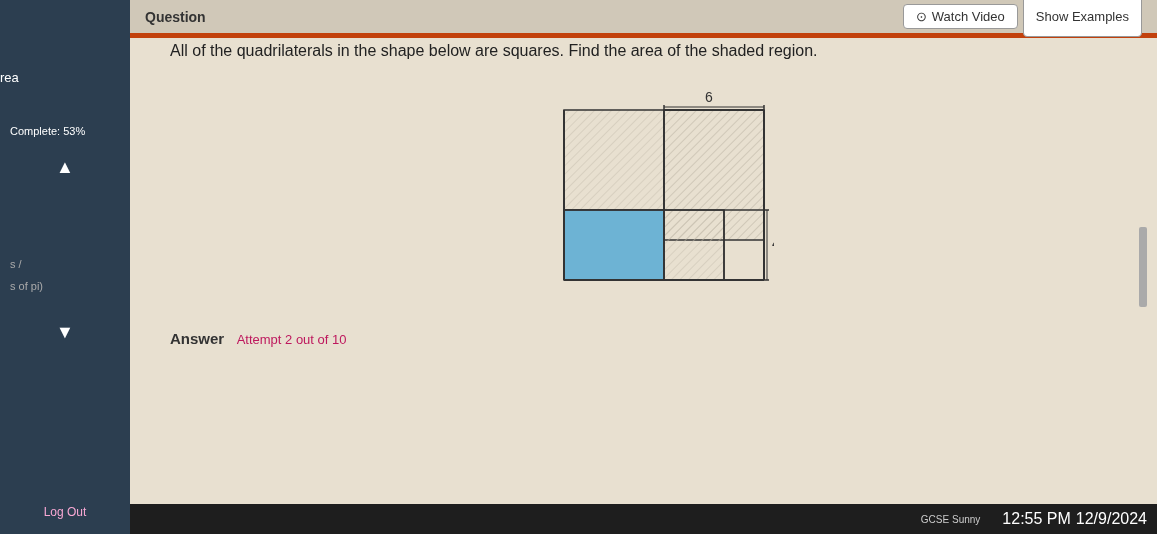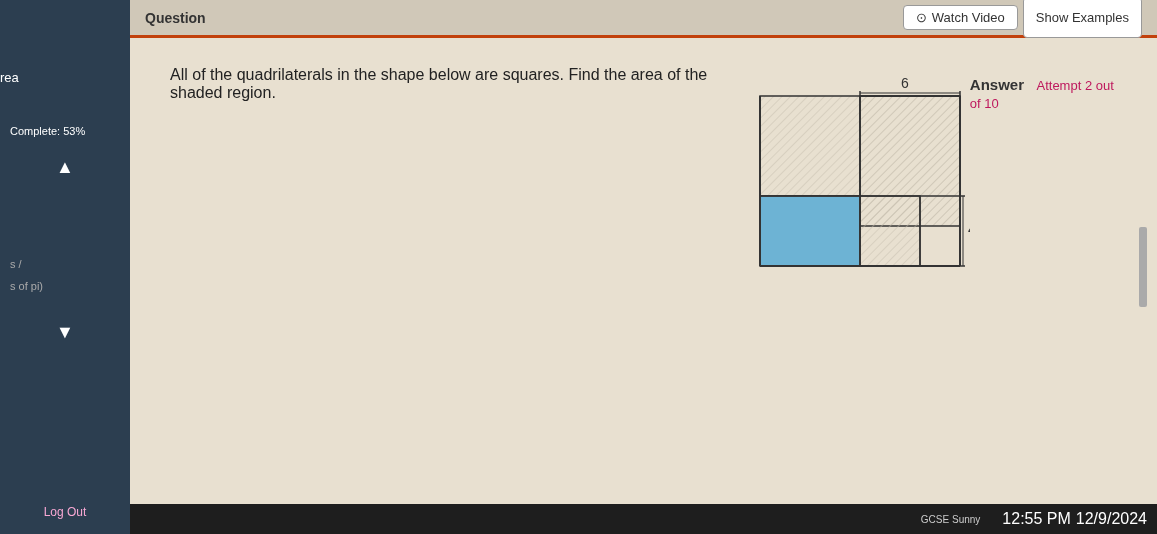--- a/index.html
+++ b/index.html
@@ -91,21 +91,21 @@
       position: relative;
     }
 
     
     .topbar {
       height: 38px;
       background: #d0c8b8;
       display: flex;
       align-items: center;
       padding: 0 15px;
-      border-bottom: 3px solid #c2410c;
+      border-bottom: 5px solid #c2410c;
     }
 
     .topbar-question {
       font-weight: bold;
       font-size: 14px;
       color: #333;
       flex: 1;
     }
 
     .topbar-buttons {
@@ -133,22 +133,23 @@
       border-radius: 4px;
       padding: 12px 12px;
       font-size: 13px;
       cursor: pointer;
       color: #333;
     }
 
     
     .content {
       flex: 1;
-      padding: 28px 40px;
-      display: flex;
+      padding: 4px 40px;
+      display: flex;
+      flex-direction: column;
     }
 
     .problem-text {
       font-size: 16px;
       color: #222;
       margin-bottom: 20px;
       font-weight: 400;
     }
 
     

